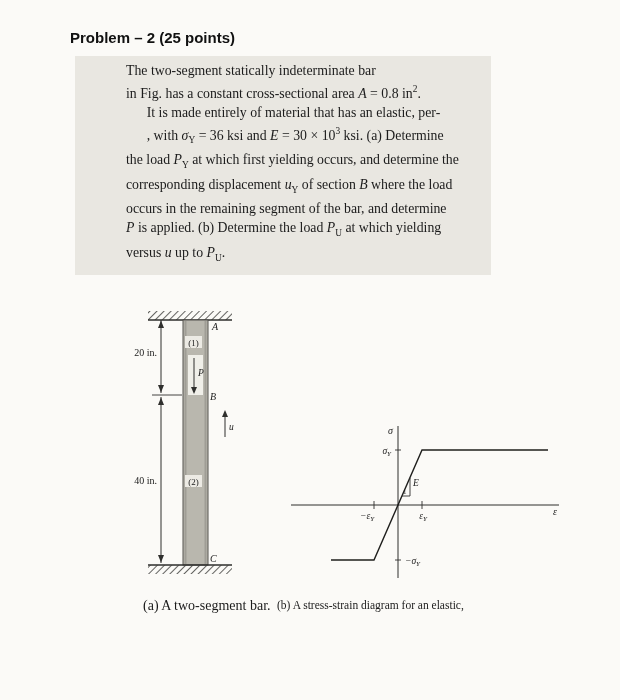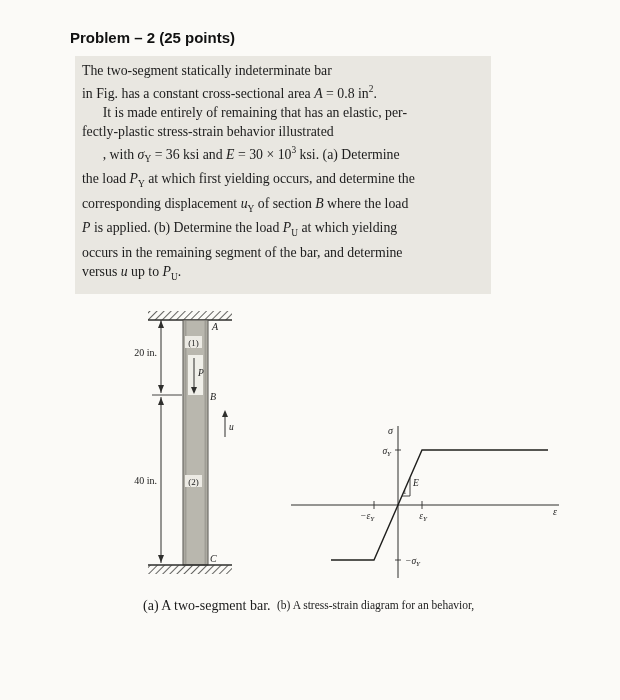--- a/index.html
+++ b/index.html
@@ -20,21 +20,21 @@
     position:absolute;left:70px;top:14px;
     font-family:"Liberation Sans",sans-serif;
     font-weight:bold;font-size:15px;color:#111;margin-top:15px;
   }
   .textblock{
     position:absolute;left:75px;top:56px;width:402px;
     background:var(--text-block-bg);
     padding:5px 7px 7px 7px;
     font-size:13.8px;line-height:19px;
   }
-  .tline{white-space:pre-wrap;}
+  .tline{white-space:pre-wrap;margin-left:44px;}
   .tline i{font-style:italic;}
   .tline sub{font-size:0.68em;}
   .tline sup{font-size:0.68em;}
   .fig{position:absolute;}
   .figa{left:128px;top:304px;}
   .figb{left:285px;top:420px;}
   svg text{font-family:"Liberation Serif",serif;fill:var(--ink);}
   .t10{font-size:10px;} .t95{font-size:9.5px;} .t9{font-size:9px;} .t7{font-size:7px;}
   .it{font-style:italic;}
   .axis{stroke:#2f2f2d;stroke-width:1;}
@@ -54,27 +54,26 @@
 </head>
 <body>
 
 <div class="page">
 
   <div class="title">Problem – 2 (25 points)</div>
 
   <div class="textblock">
     <div class="tline">The two-segment statically indeterminate bar</div>
     <div class="tline">in Fig. has a constant cross-sectional area <i>A</i> = 0.8 in<sup>2</sup>.</div>
-    <div class="tline">      It is made entirely of remaining that has an elastic, per-</div>
-    <div class="tline">fectly-plastic stress-strain behavior illustrated</div>
+    <div class="tline">      It is made entirely of material that has an elastic, per-</div>
     <div class="tline">      , with <i>σ</i><sub>Y</sub> = 36 ksi and <i>E</i> = 30 × 10<sup>3</sup> ksi. (a) Determine</div>
     <div class="tline">the load <i>P</i><sub>Y</sub> at which first yielding occurs, and determine the</div>
     <div class="tline">corresponding displacement <i>u</i><sub>Y</sub> of section <i>B</i> where the load</div>
+    <div class="tline">occurs in the remaining segment of the bar, and determine</div>
     <div class="tline"><i>P</i> is applied. (b) Determine the load <i>P</i><sub>U</sub> at which yielding</div>
-    <div class="tline">occurs in the remaining segment of the bar, and determine</div>
     <div class="tline">versus <i>u</i> up to <i>P</i><sub>U</sub>.</div>
   </div>
 
   <svg class="fig figa" width="150" height="292" viewBox="0 0 150 292">
     <defs>
       <pattern id="hatch" width="5" height="5" patternUnits="userSpaceOnUse" patternTransform="rotate(45)">
         <line x1="0" y1="0" x2="0" y2="5" stroke="#3c3c3a" stroke-width="1.6"></line>
       </pattern>
     </defs>
 
@@ -169,16 +168,16 @@
     <text x="120" y="144" class="it t95"><tspan>−σ</tspan><tspan dy="2" class="t7">Y</tspan></text>
 
     <text x="82" y="99" class="it t95" text-anchor="middle"><tspan>−ε</tspan><tspan dy="2" class="t7">Y</tspan></text>
 
     <text x="138" y="99" class="it t95" text-anchor="middle"><tspan>ε</tspan><tspan dy="2" class="t7">Y</tspan></text>
   </svg>
 
   <div class="caption-a">(a) A two-segment bar.</div>
 
   <div class="caption-b">
-    <div class="l1">(b) A stress-strain diagram for an behavior,</div>
+    <div class="l1">(b) A stress-strain diagram for an elastic,</div>
   </div>
 
 </div>
 
 </body></html>

